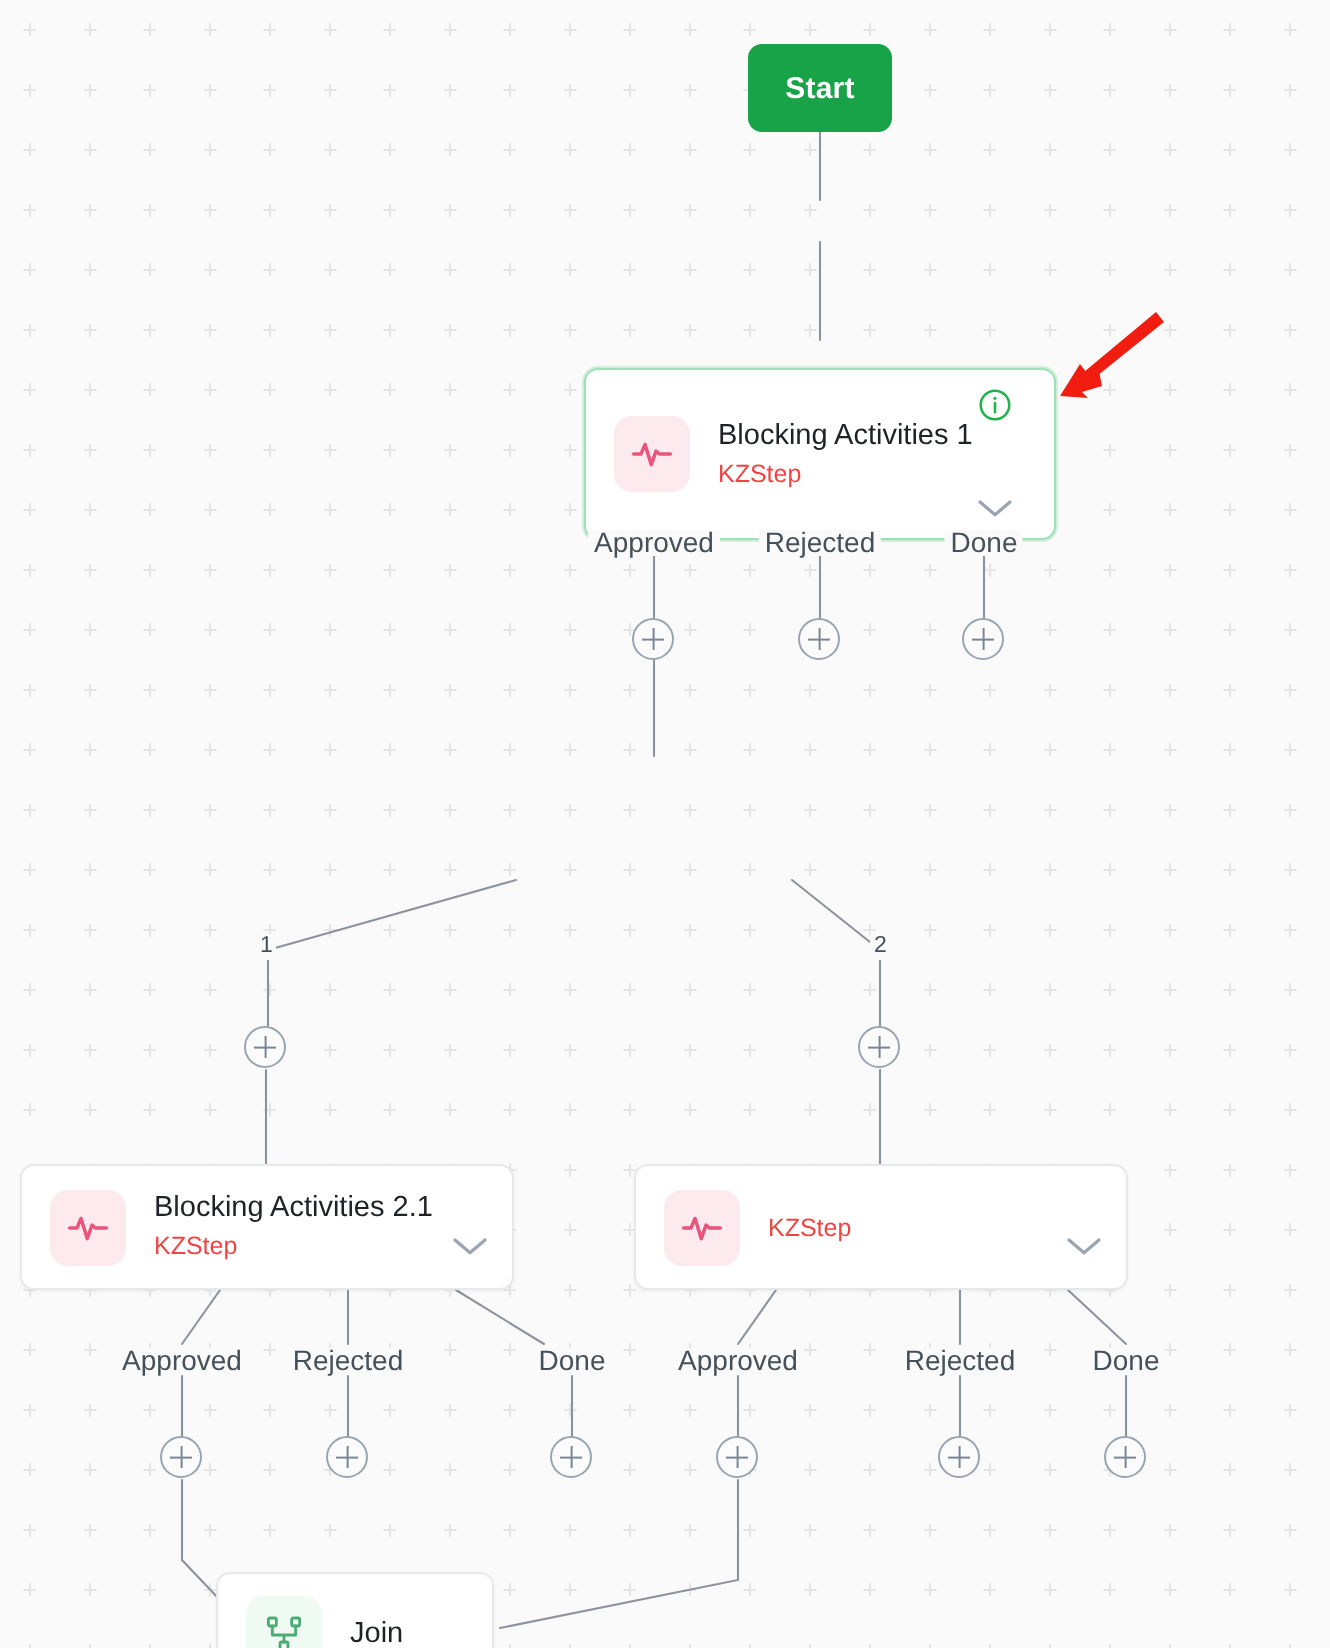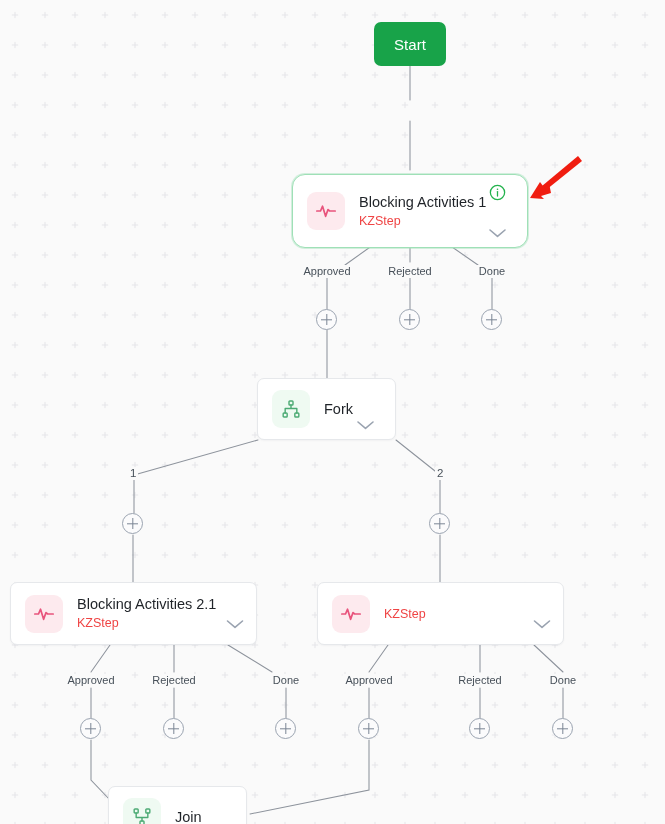--- a/index.html
+++ b/index.html
@@ -106,21 +106,21 @@
   }
 
   
   .start-node {
     position: absolute;
     box-sizing: border-box;
     background: #18a349;
     border-radius: 7px;
     color: #ffffff;
     font-size: 15px;
-    font-weight: normal;
+    font-weight: bold;
     display: flex;
     align-items: center;
     justify-content: center;
     letter-spacing: .1px;
   }
 
   
   .plus-btn {
     position: absolute;
     width: 21px;
@@ -136,21 +136,21 @@
     content: "";
     position: absolute;
     background: #7b8695;
   }
   .plus-btn::before { left: 4px; right: 4px; top: 50%; height: 1.4px; transform: translateY(-50%); }
   .plus-btn::after  { top: 4px; bottom: 4px; left: 50%; width: 1.4px; transform: translateX(-50%); }
 
   
   .edge-label {
     position: absolute;
-    font-size: 11px;
+    font-size: 14px;
     color: #475059;
     background: #fafafa;
     padding: 0 3px;
     white-space: nowrap;
     transform: translateX(-50%);
     line-height: 13px;
   }
   .branch-num {
     position: absolute;
     font-size: 11.5px;
@@ -222,21 +222,21 @@
 
       <path d="M91,740 L91,780 L110,800"></path>
       <path d="M369,740 L369,790 L250,814"></path>
     </g>
   </svg>
 
   <div class="start-node" style="left:374px; top:22px; width:72px; height:44px;">
     <span>Start</span>
   </div>
 
-  <div class="node selected" style="left:292px; top:174px; width:236px; height:74px;border-radius:13px;">
+  <div class="node selected" style="left:292px; top:184px; width:236px; height:86px;">
     <div class="node-icon pulse">
       <svg width="22" height="22" viewBox="0 0 24 24" fill="none" stroke="#e8547c" stroke-width="1.9" stroke-linecap="round" stroke-linejoin="round">
         <path d="M2 12 h4 l2.2 -5.2 l3.4 11 l2.6 -7.4 l1.8 1.6 H22"></path>
       </svg>
     </div>
     <div class="node-body">
       <div class="node-title">Blocking Activities 1</div>
       <div class="node-subtitle">KZStep</div>
     </div>
     <div class="node-actions">
@@ -256,40 +256,20 @@
   </div>
 
   <div class="edge-label" style="left:327px; top:265px;">Approved</div>
   <div class="edge-label" style="left:410px; top:265px;">Rejected</div>
   <div class="edge-label" style="left:492px; top:265px;">Done</div>
 
   <div class="plus-btn" style="left:316px; top:309px;"></div>
   <div class="plus-btn" style="left:399px; top:309px;"></div>
   <div class="plus-btn" style="left:481px; top:309px;"></div>
 
-  <div class="node" style="left:257px; top:378px; width:139px; height:62px;">
-    <div class="node-icon flow">
-      <svg width="20" height="20" viewBox="0 0 24 24" fill="none" stroke="#4caa74" stroke-width="1.7" stroke-linecap="round" stroke-linejoin="round">
-        <rect x="9.6" y="2.4" width="4.8" height="4.8" rx="1"></rect>
-        <rect x="2.6" y="16.8" width="4.8" height="4.8" rx="1"></rect>
-        <rect x="16.6" y="16.8" width="4.8" height="4.8" rx="1"></rect>
-        <path d="M12 7.2 V11.4 M5 16.8 V11.4 H19 V16.8"></path>
-      </svg>
-    </div>
-    <div class="node-body">
-      <div class="node-title">Fork</div>
-    </div>
-    <div class="node-actions">
-      <span class="chev">
-        <svg width="21" height="12" viewBox="0 0 21 12" fill="none">
-          <path d="M3 3 L10.5 9.4 L18 3" stroke="#9aa3b0" stroke-width="1.6" stroke-linecap="round" stroke-linejoin="round"></path>
-        </svg>
-      </span>
-    </div>
-  </div>
 
   <div class="branch-num" style="left:128px; top:467px;">1</div>
   <div class="branch-num" style="left:435px; top:467px;">2</div>
 
   <div class="plus-btn" style="left:122px; top:513px;"></div>
   <div class="plus-btn" style="left:429px; top:513px;"></div>
 
   <div class="node" style="left:10px; top:582px; width:247px; height:63px;">
     <div class="node-icon pulse">
       <svg width="22" height="22" viewBox="0 0 24 24" fill="none" stroke="#e8547c" stroke-width="1.9" stroke-linecap="round" stroke-linejoin="round">

